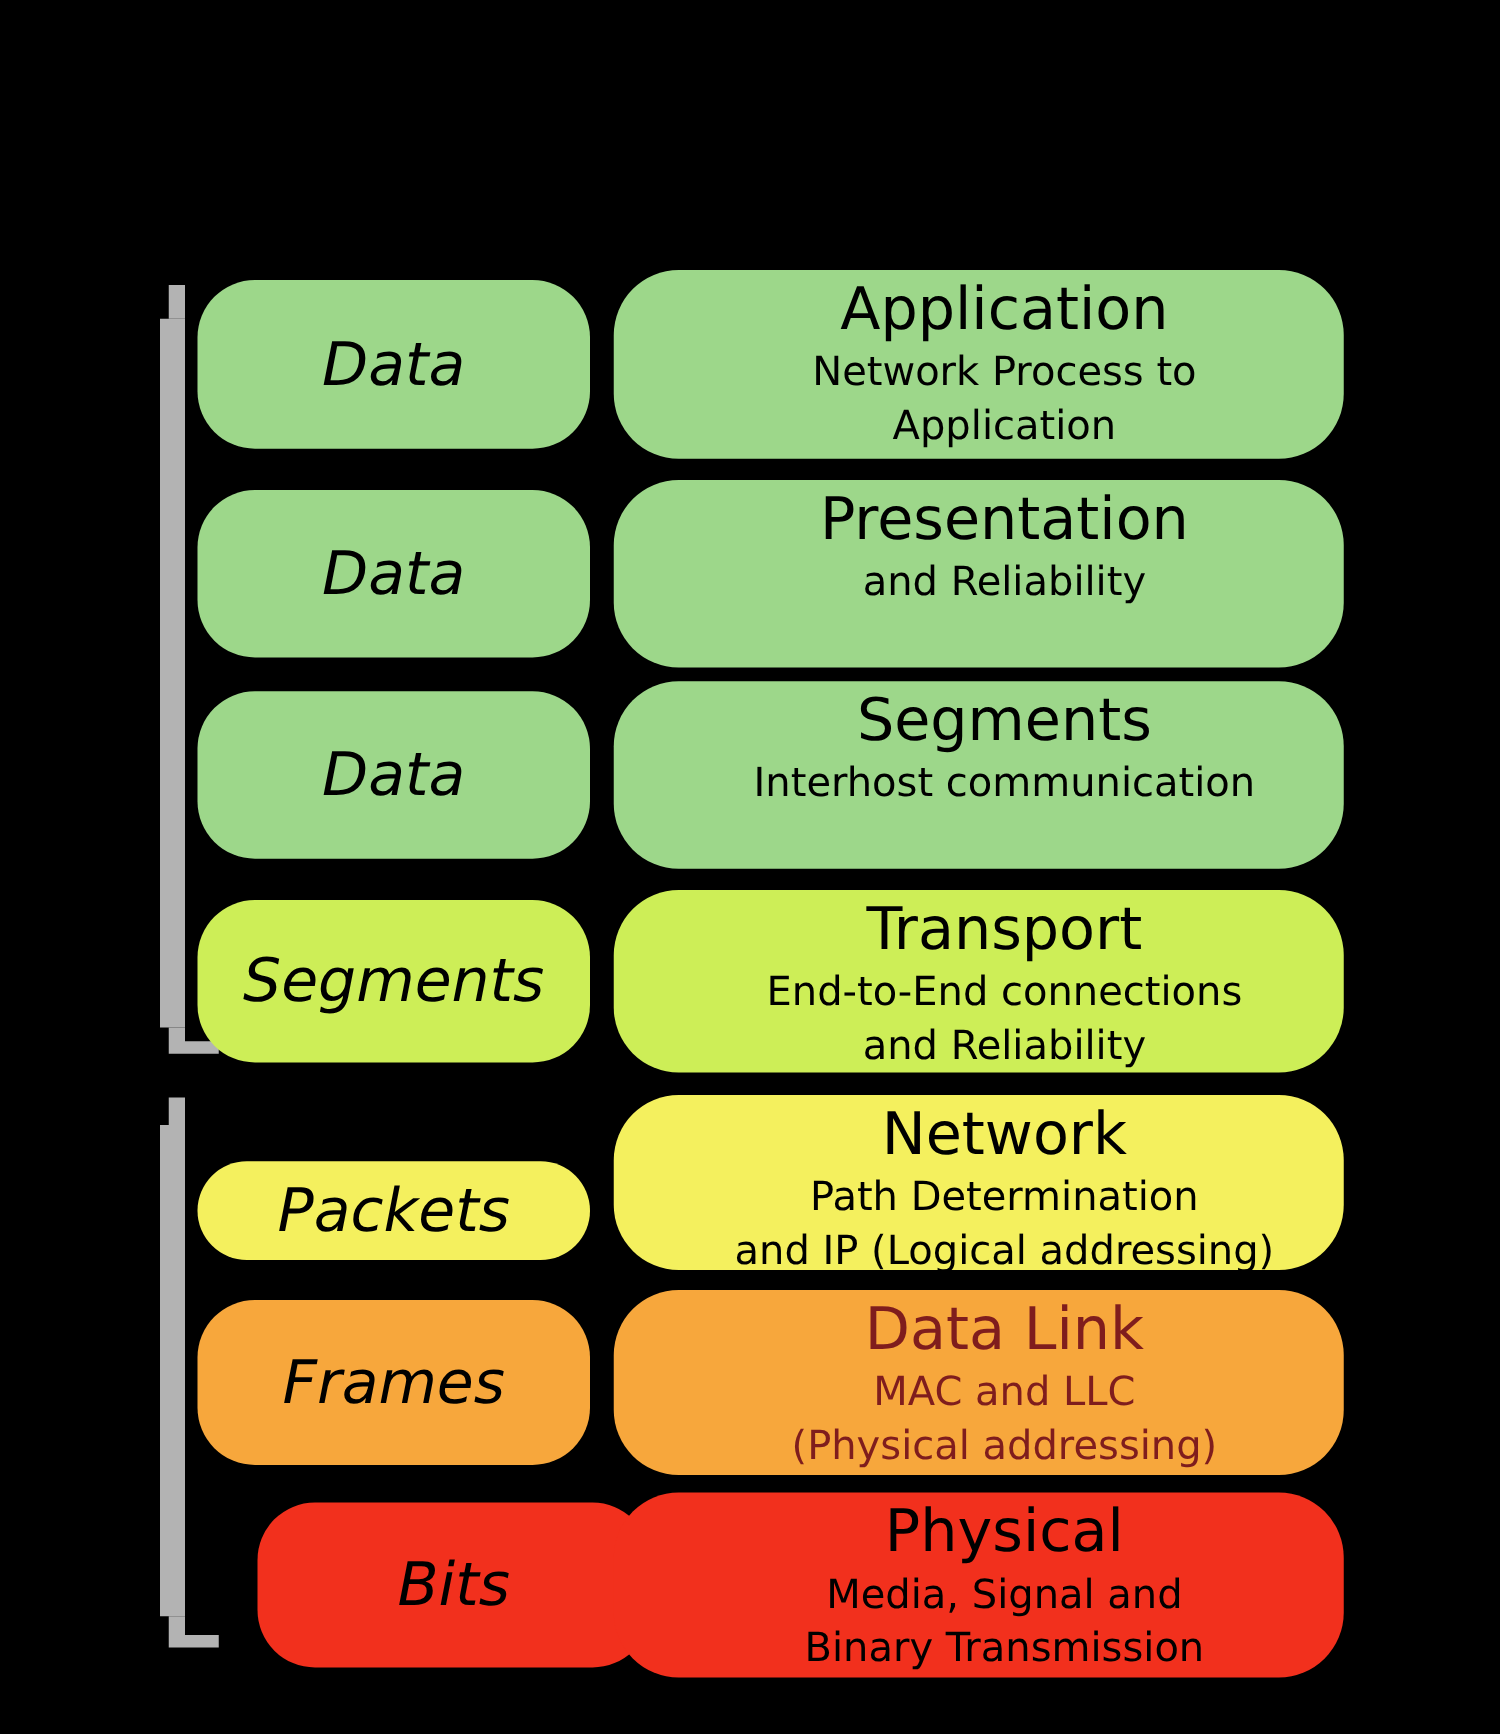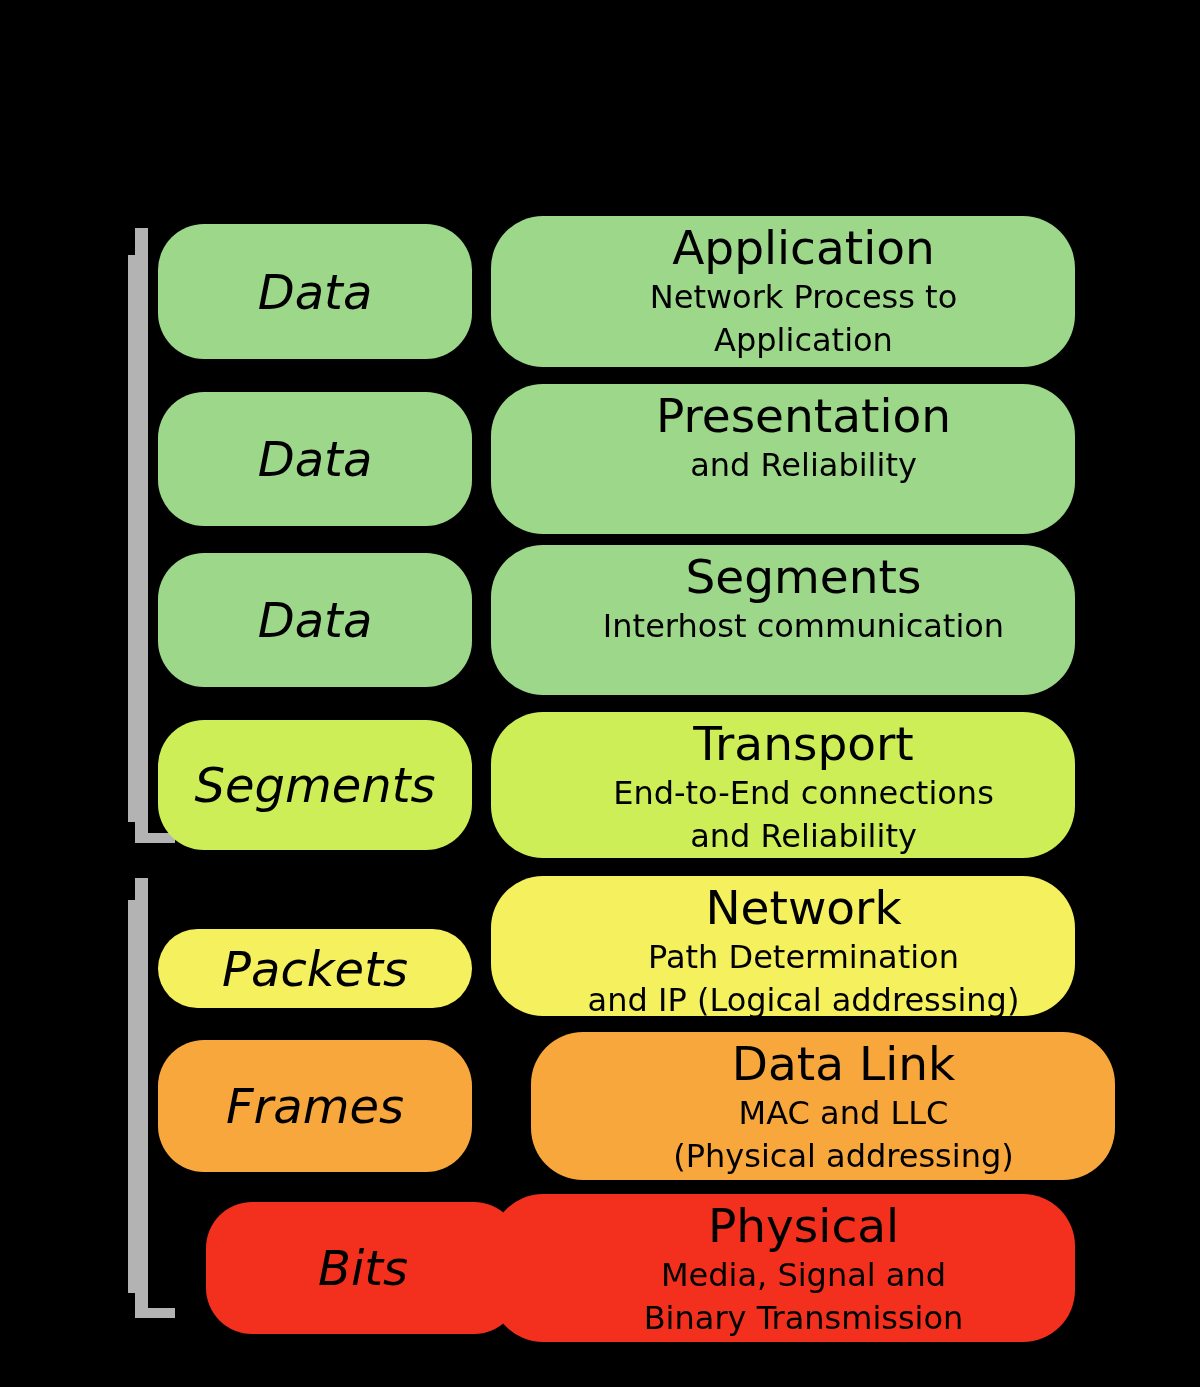--- a/index.html
+++ b/index.html
@@ -127,21 +127,21 @@
       <div class="layer-title">Network</div>
       <div class="layer-desc">Path Determination</div>
       <div class="layer-desc">and IP (Logical addressing)</div>
     </div>
   </div>
 
   <div class="row row6">
     <div class="box unit-box" style="background: rgb(247, 167, 60); color: rgb(0, 0, 0);">
       <span class="unit-label">Frames</span>
     </div>
-    <div class="box layer-box" style="background: rgb(247, 167, 60); color: #000000; margin-left: 40px;">
+    <div class="box layer-box" style="background: rgb(247, 167, 60); color: #7f1d1d;">
       <div class="layer-title">Data Link</div>
       <div class="layer-desc">MAC and LLC</div>
       <div class="layer-desc">(Physical addressing)</div>
     </div>
   </div>
 
   <div class="row row7">
     <div class="box unit-box" style="background: rgb(242, 48, 29); color: rgb(0, 0, 0); margin-left: 48px;">
       <span class="unit-label">Bits</span>
     </div>

